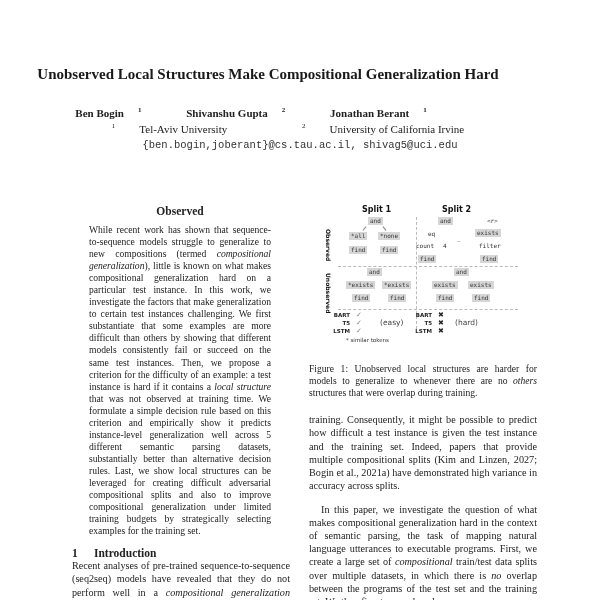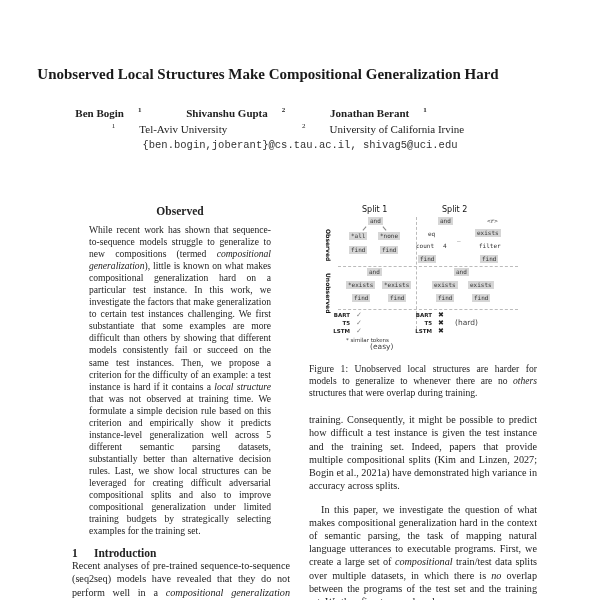--- a/index.html
+++ b/index.html
@@ -17,21 +17,21 @@
   .abstract p, .col p { margin:0; }
   .sec { left:72px; top:531px; font-size:11.5px; font-weight:bold;margin-top:16px; }
   .sec .num { display:inline-block; width:22px; }
   .intro { left:72px; width:218px; top:549px; font-size:10.2px; line-height:13.2px; text-align:justify; }
   .caption { left:309px; width:228px; top:353px; font-size:9.6px; line-height:12px; text-align:justify; }
   .rcol { left:309px; width:228px; top:403px; font-size:10.2px; line-height:13.2px; text-align:justify; }
   .rcol p + p { text-indent:12px; margin-top:4px; }
 
   
   .fig { left:320px; top:205px; width:200px; height:135px; font-family:"DejaVu Sans", sans-serif; }
-  .split-title { position:absolute; font-weight:normal; font-size:8px; color:#111; }
+  .split-title { position:absolute; font-weight:bold; font-size:8px; color:#111; }
   .rowlabel { position:absolute; font-weight:bold; font-size:6px; transform:rotate(90deg); transform-origin:left top; color:#111; white-space:nowrap; }
   .node { position:absolute; font-family:"DejaVu Sans Mono", monospace; font-size:6px; padding:0 2px; line-height:8px; color:#333; }
   .node.g { background:#d6d6d6; }
   .hline { position:absolute; border-top:1px dashed #bbb; }
   .vline { position:absolute; border-left:1px dashed #bbb; }
   .edge { position:absolute; background:#888; width:1px; }
   .mlabel { position:absolute; font-size:5.5px; font-weight:bold; text-align:right; width:28px; color:#222; }
   .mark { position:absolute; font-size:7px; }
   .check { color:#888; }
   .cross { color:#222; font-weight:bold; }
@@ -110,21 +110,21 @@
   <div class="node g" style="left:148px;top:76px;">exists</div>
   <div class="node g" style="left:116px;top:89px;">find</div>
   <div class="node g" style="left:152px;top:89px;">find</div>
 
   <div class="mlabel" style="left:2px;top:107px;">BART</div>
   <div class="mlabel" style="left:2px;top:115px;">T5</div>
   <div class="mlabel" style="left:2px;top:123px;">LSTM</div>
   <div class="mark check" style="left:36px;top:106px;">✓</div>
   <div class="mark check" style="left:36px;top:114px;">✓</div>
   <div class="mark check" style="left:36px;top:122px;">✓</div>
-  <div class="note" style="left:50px;top:113px;margin-top:24px;">(easy)</div>
+  <div class="note" style="left:60px;top:113px;">(easy)</div>
 
   <div class="mlabel" style="left:84px;top:107px;">BART</div>
   <div class="mlabel" style="left:84px;top:115px;">T5</div>
   <div class="mlabel" style="left:84px;top:123px;">LSTM</div>
   <div class="mark cross" style="left:118px;top:106px;">✖</div>
   <div class="mark cross" style="left:118px;top:114px;">✖</div>
   <div class="mark cross" style="left:118px;top:122px;">✖</div>
   <div class="note" style="left:135px;top:113px;">(hard)</div>
 
   <div class="foot" style="left:26px;top:132px;">* similar tokens</div>

